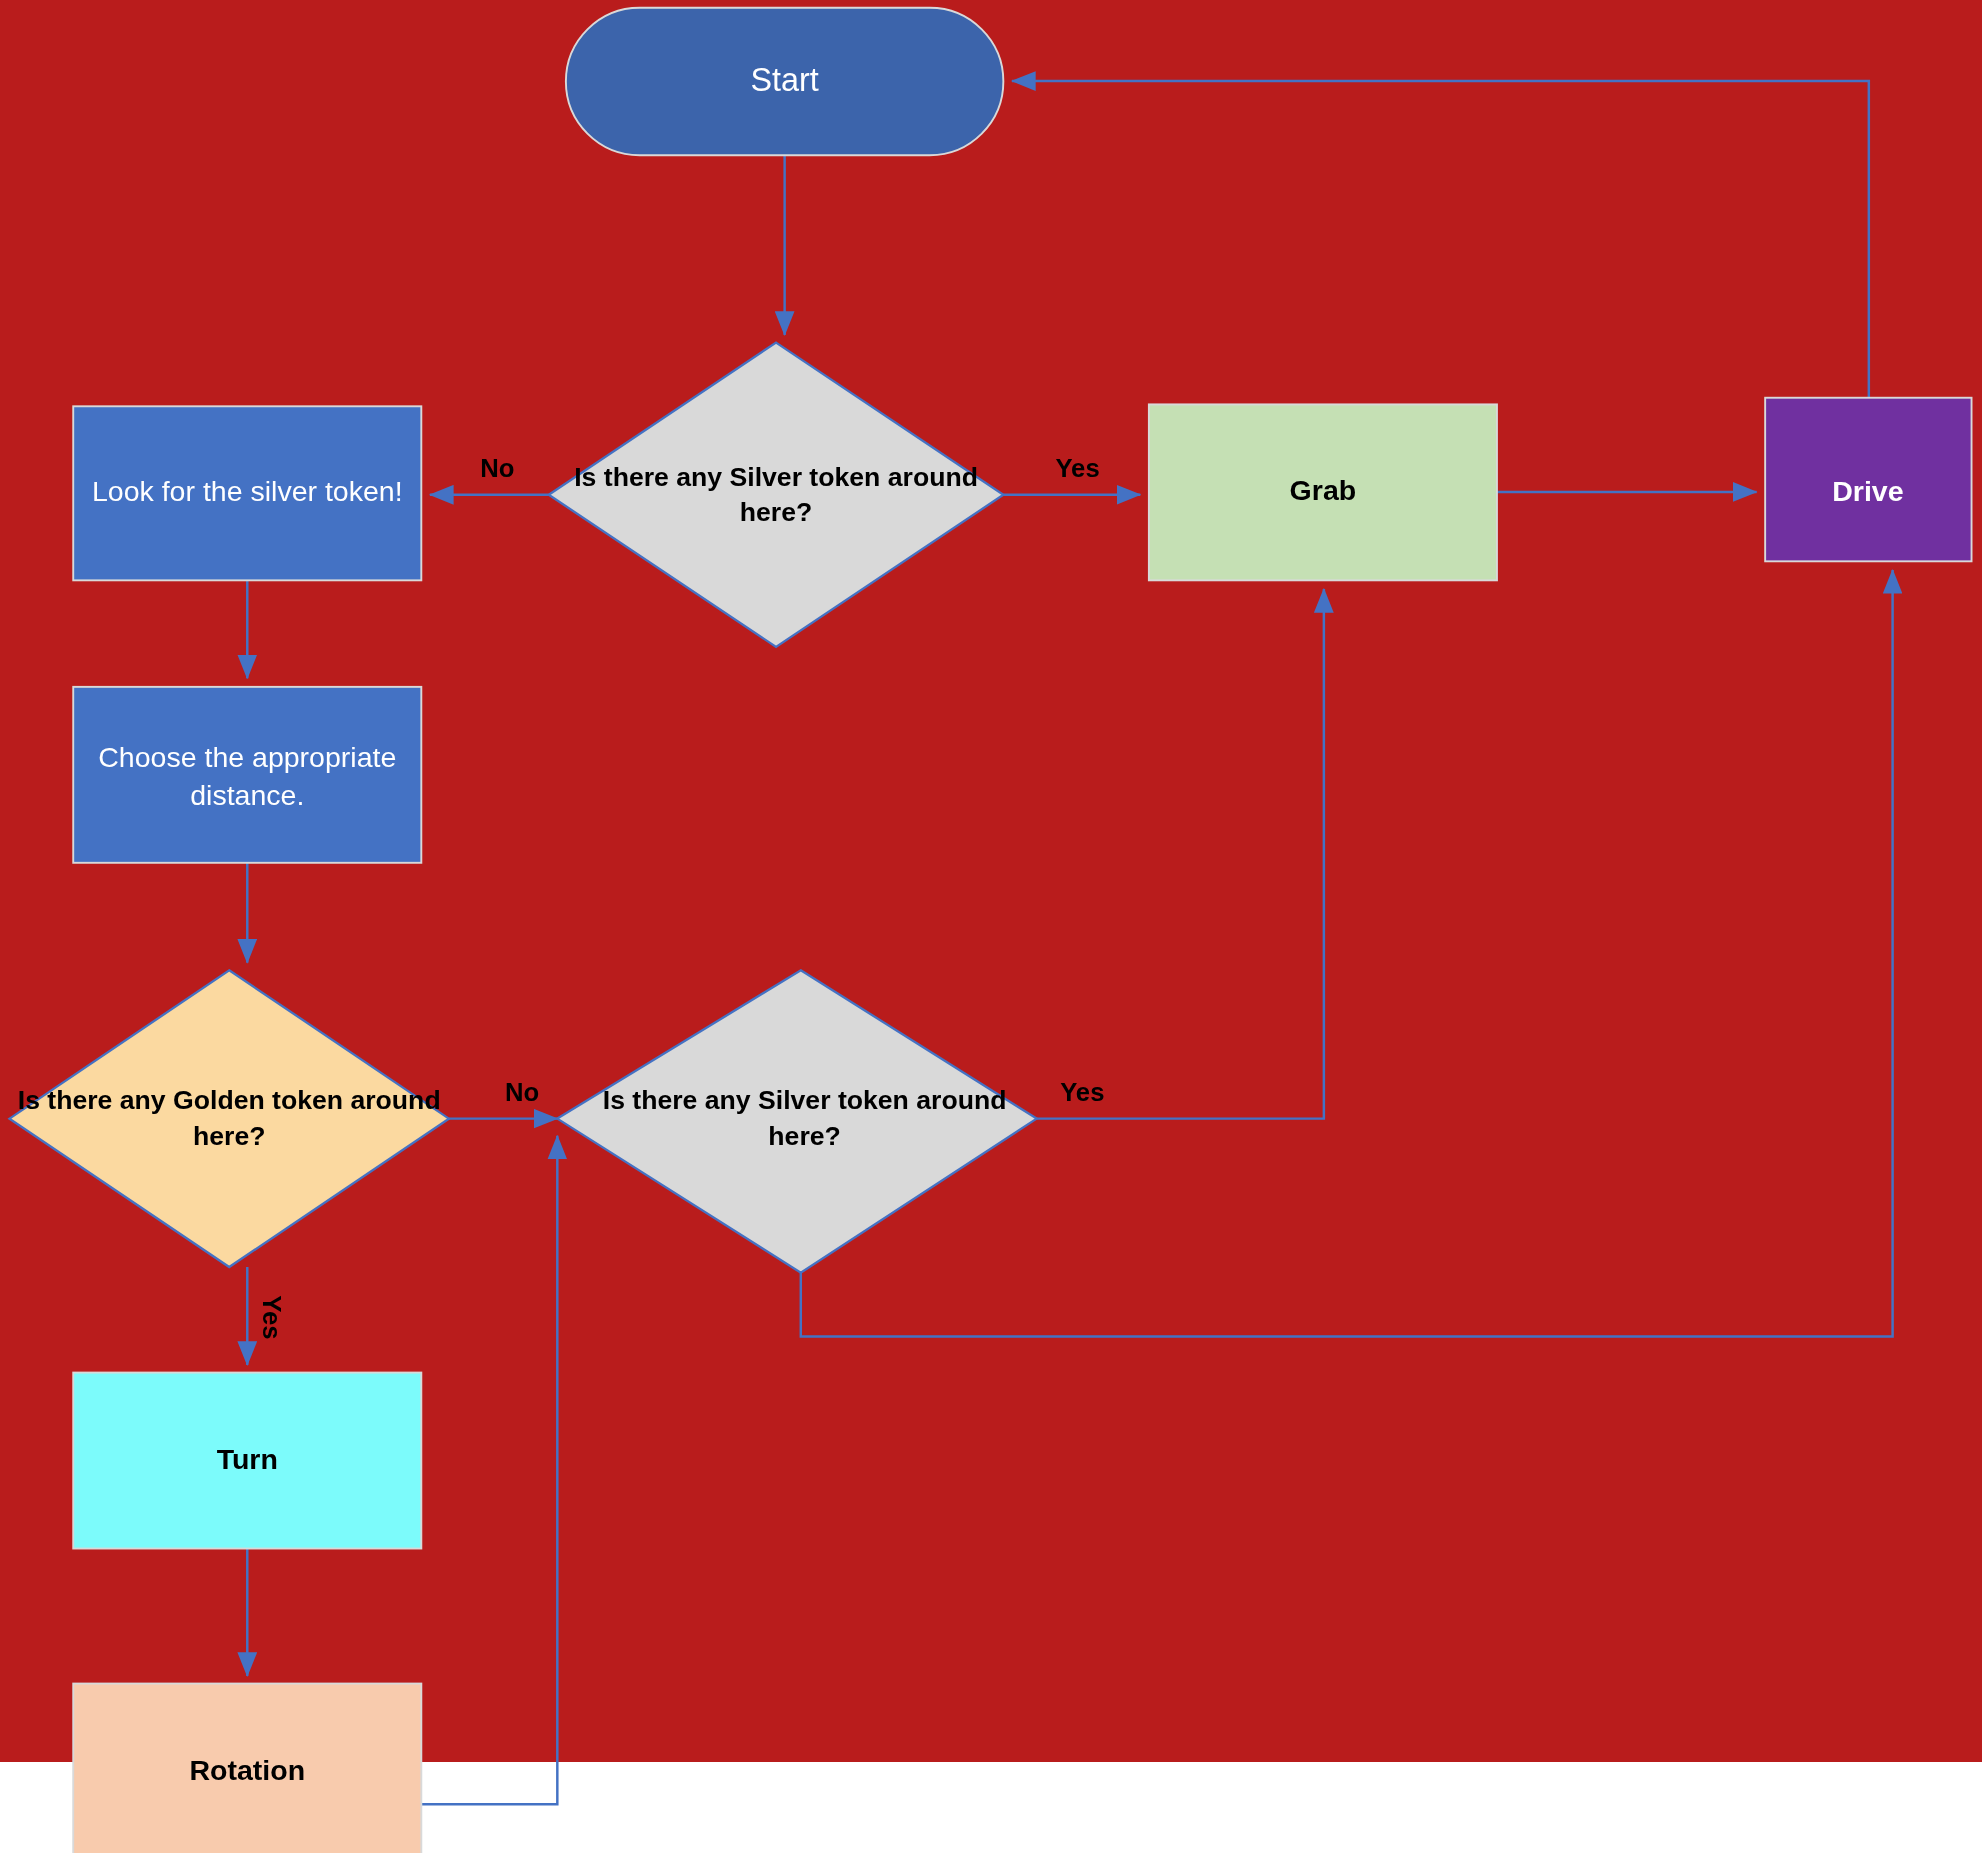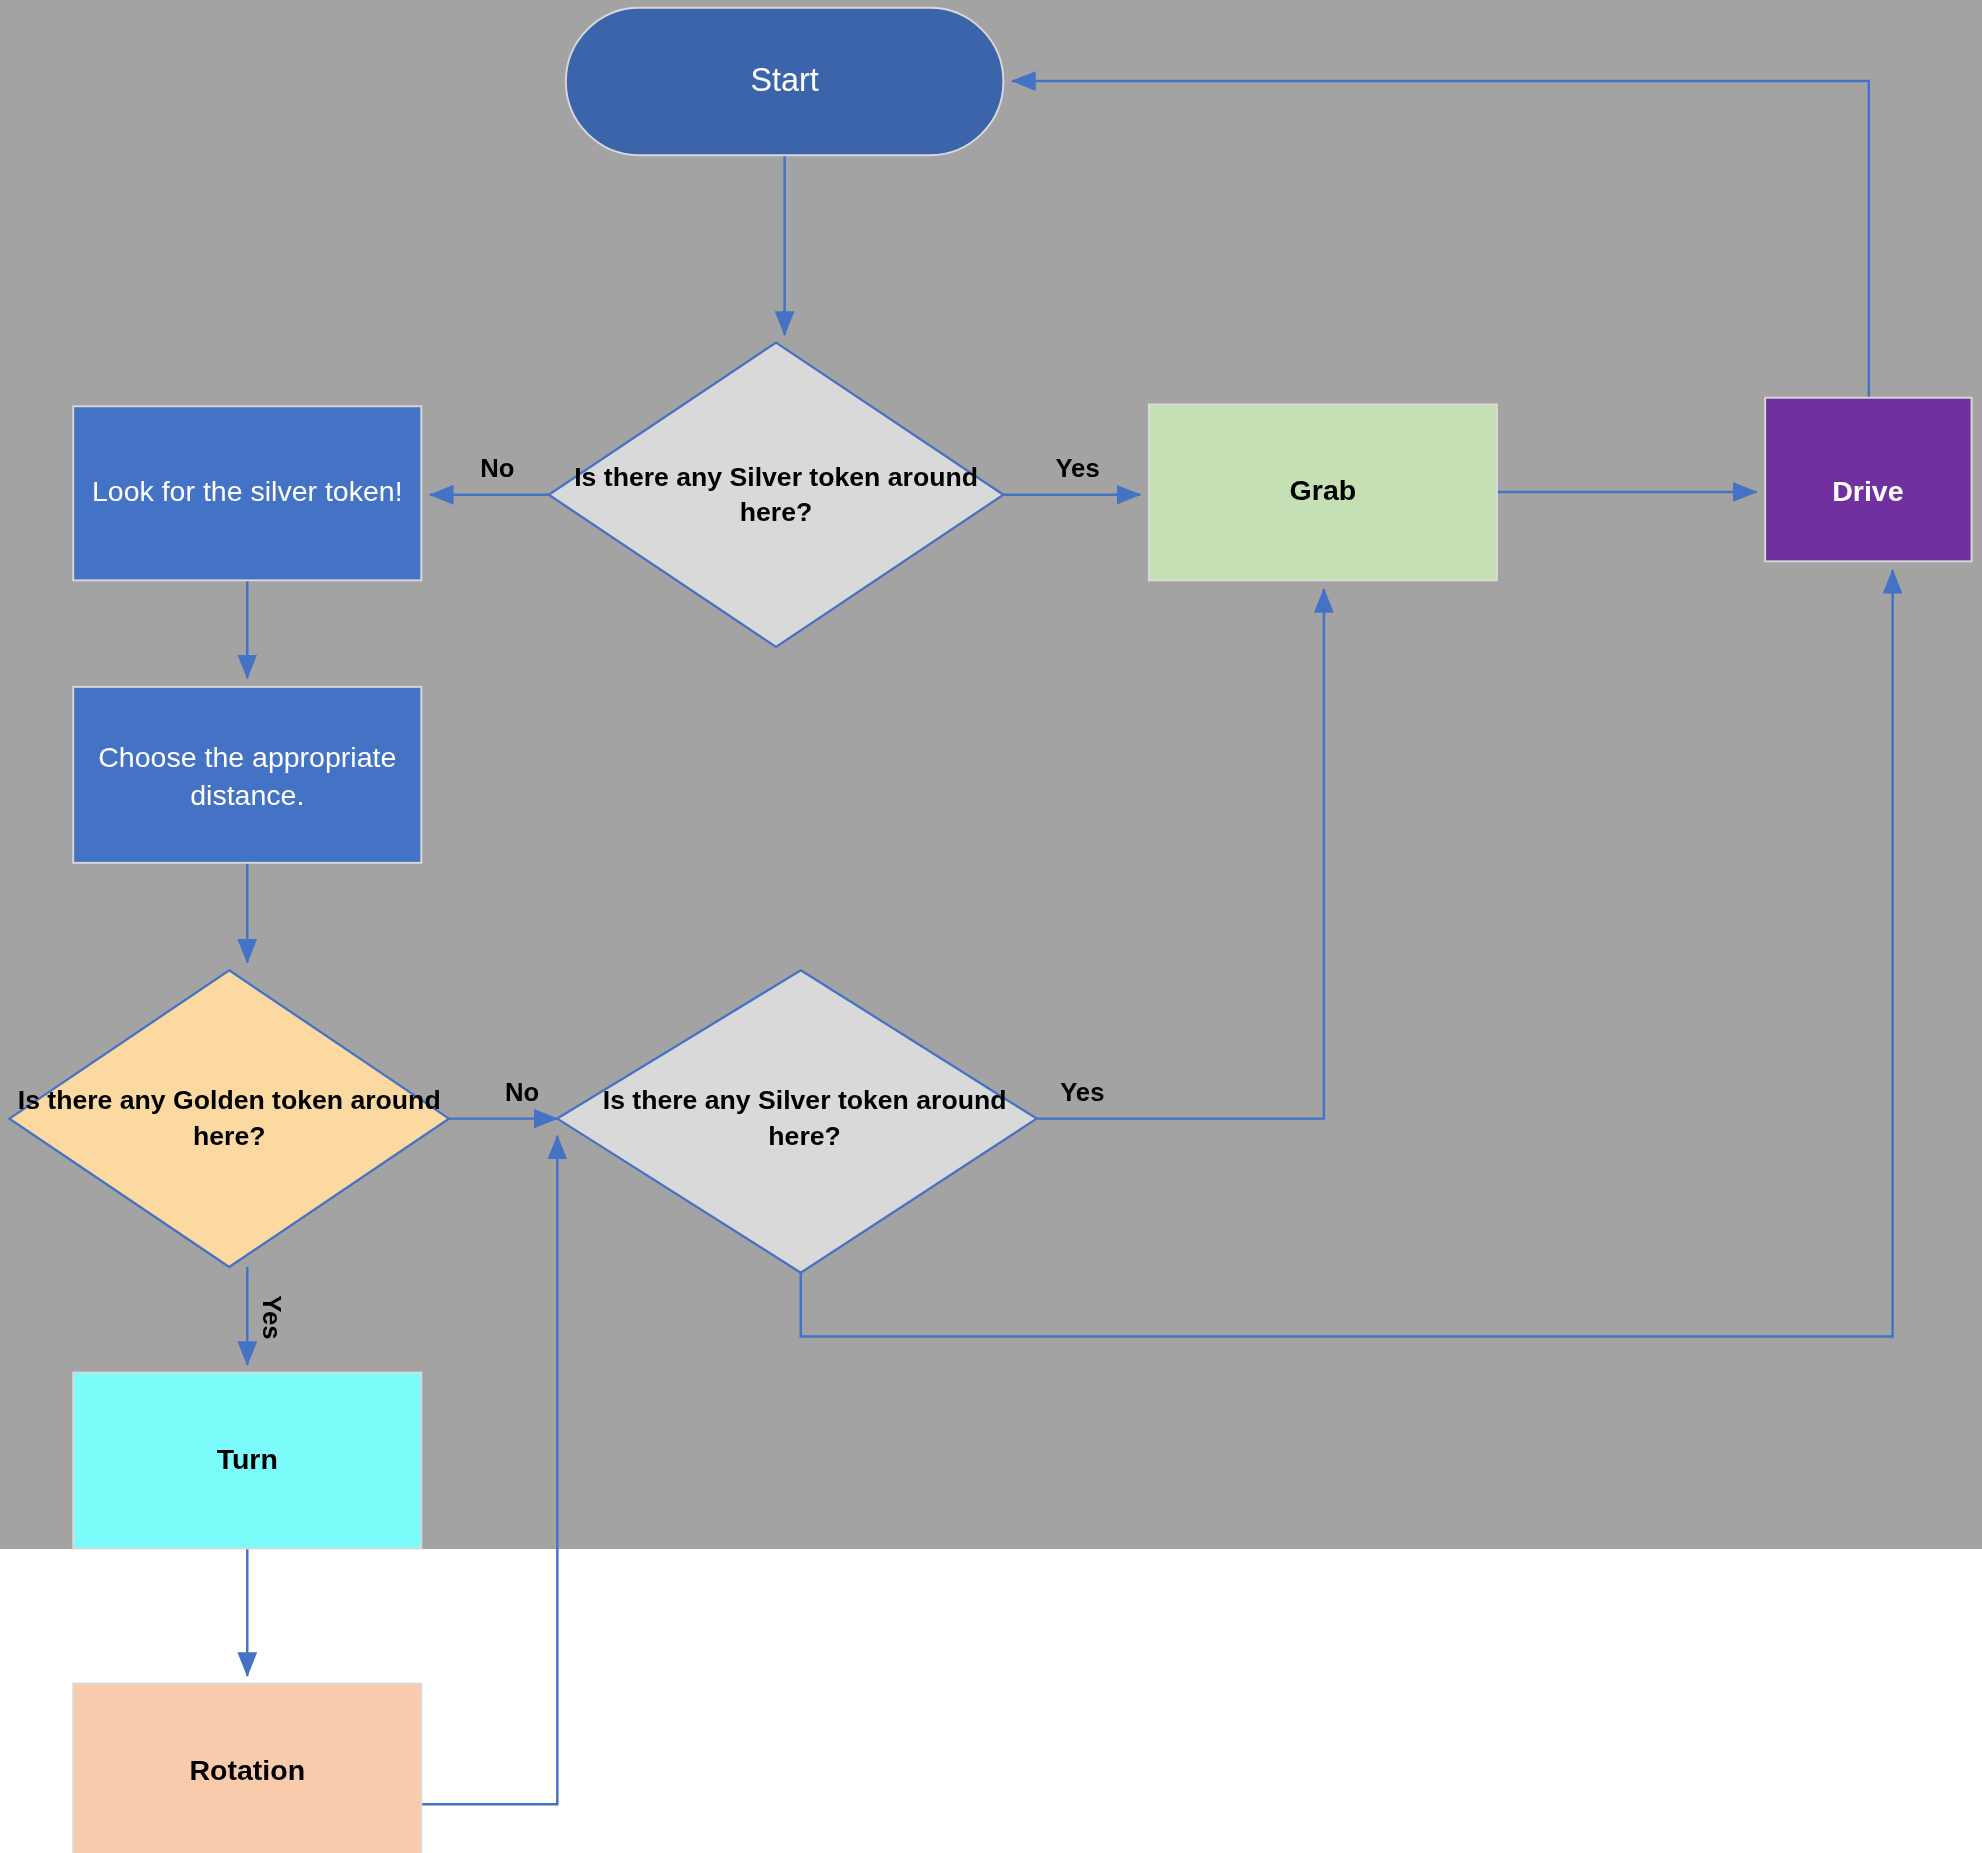--- a/index.html
+++ b/index.html
@@ -9,22 +9,22 @@
   }
   body {
     width: 1982px;
     height: 1854px;
     font-family: "Liberation Sans", sans-serif;
     overflow: hidden;
   }
   #flowchart-root {
     position: relative;
     width: 1982px;
-    height: 1549px;
-    background: #a3a3a3;
+    height: 1762px;
+    background: #b91c1c;
   }
   svg.canvas {
     position: absolute;
     top: 0;
     left: 0;
     width: 1982px;
     height: 1854px;
   }
   .node-label {
     font-family: "Liberation Sans", sans-serif;

